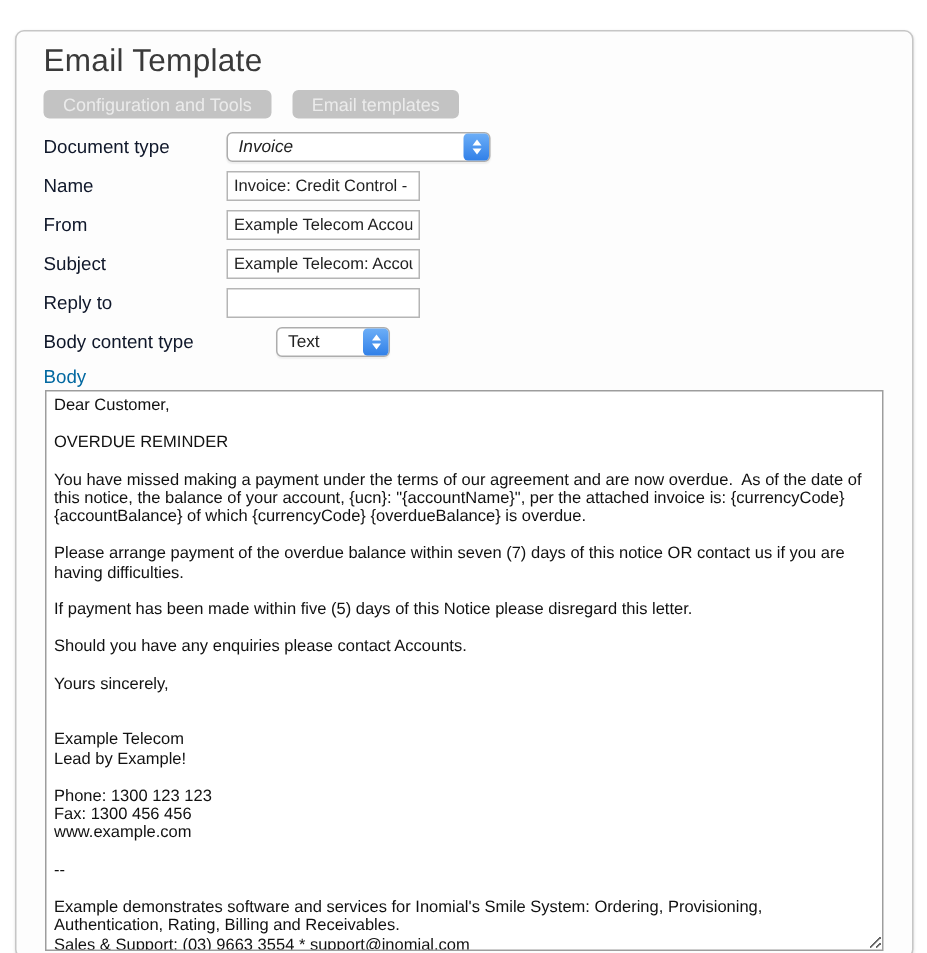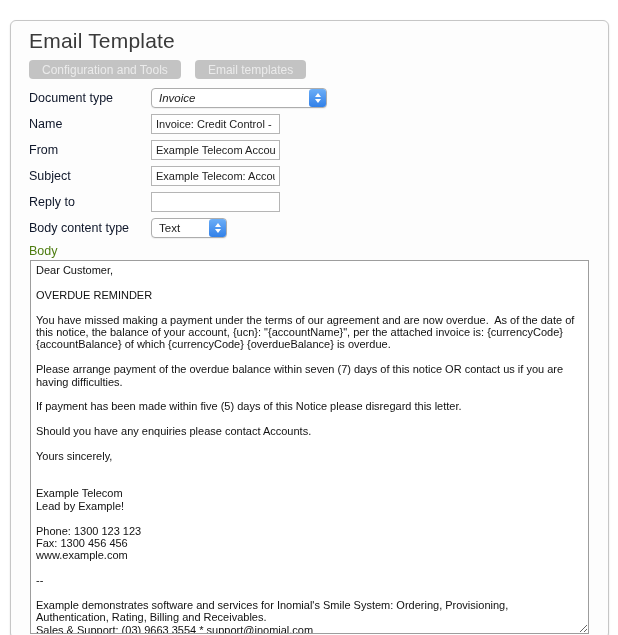--- a/index.html
+++ b/index.html
@@ -65,21 +65,21 @@
     display: flex; align-items: center;
     height: 20px;
     border: 1px solid #adadad;
     border-radius: 4px;
     background: #ffffff;
     box-shadow: 0 1px 1px rgba(0,0,0,0.06);
     cursor: default;
     position: relative;
   }
   .select-doc { width: 176px; font-style: italic; }
-  .select-body { width: 76px; }
+  .select-body { width: 76px; margin-left: 33px; }
   .select-value {
     flex: 1;
     font-size: 11.5px;
     color: #222222;
     padding-left: 7px;
     white-space: nowrap;
     overflow: hidden;
   }
   .select-stepper {
     width: 17px; height: 18px;
@@ -99,21 +99,21 @@
   }
   .tri-down {
     width: 0; height: 0;
     border-left: 3.5px solid transparent;
     border-right: 3.5px solid transparent;
     border-top: 4px solid #ffffff;
   }
 
   .body-label {
     font-size: 12.5px;
-    color: #4d7c0f;
+    color: #0369a1;
     margin: 4px 0 2px 0;
   }
   .body-textarea {
     display: block;
     width: 559px;
     height: 374px;
     margin-left: 1px;
     border: 1px solid #9d9d9d;
     background: #ffffff;
     font-family: "Liberation Sans", sans-serif;

